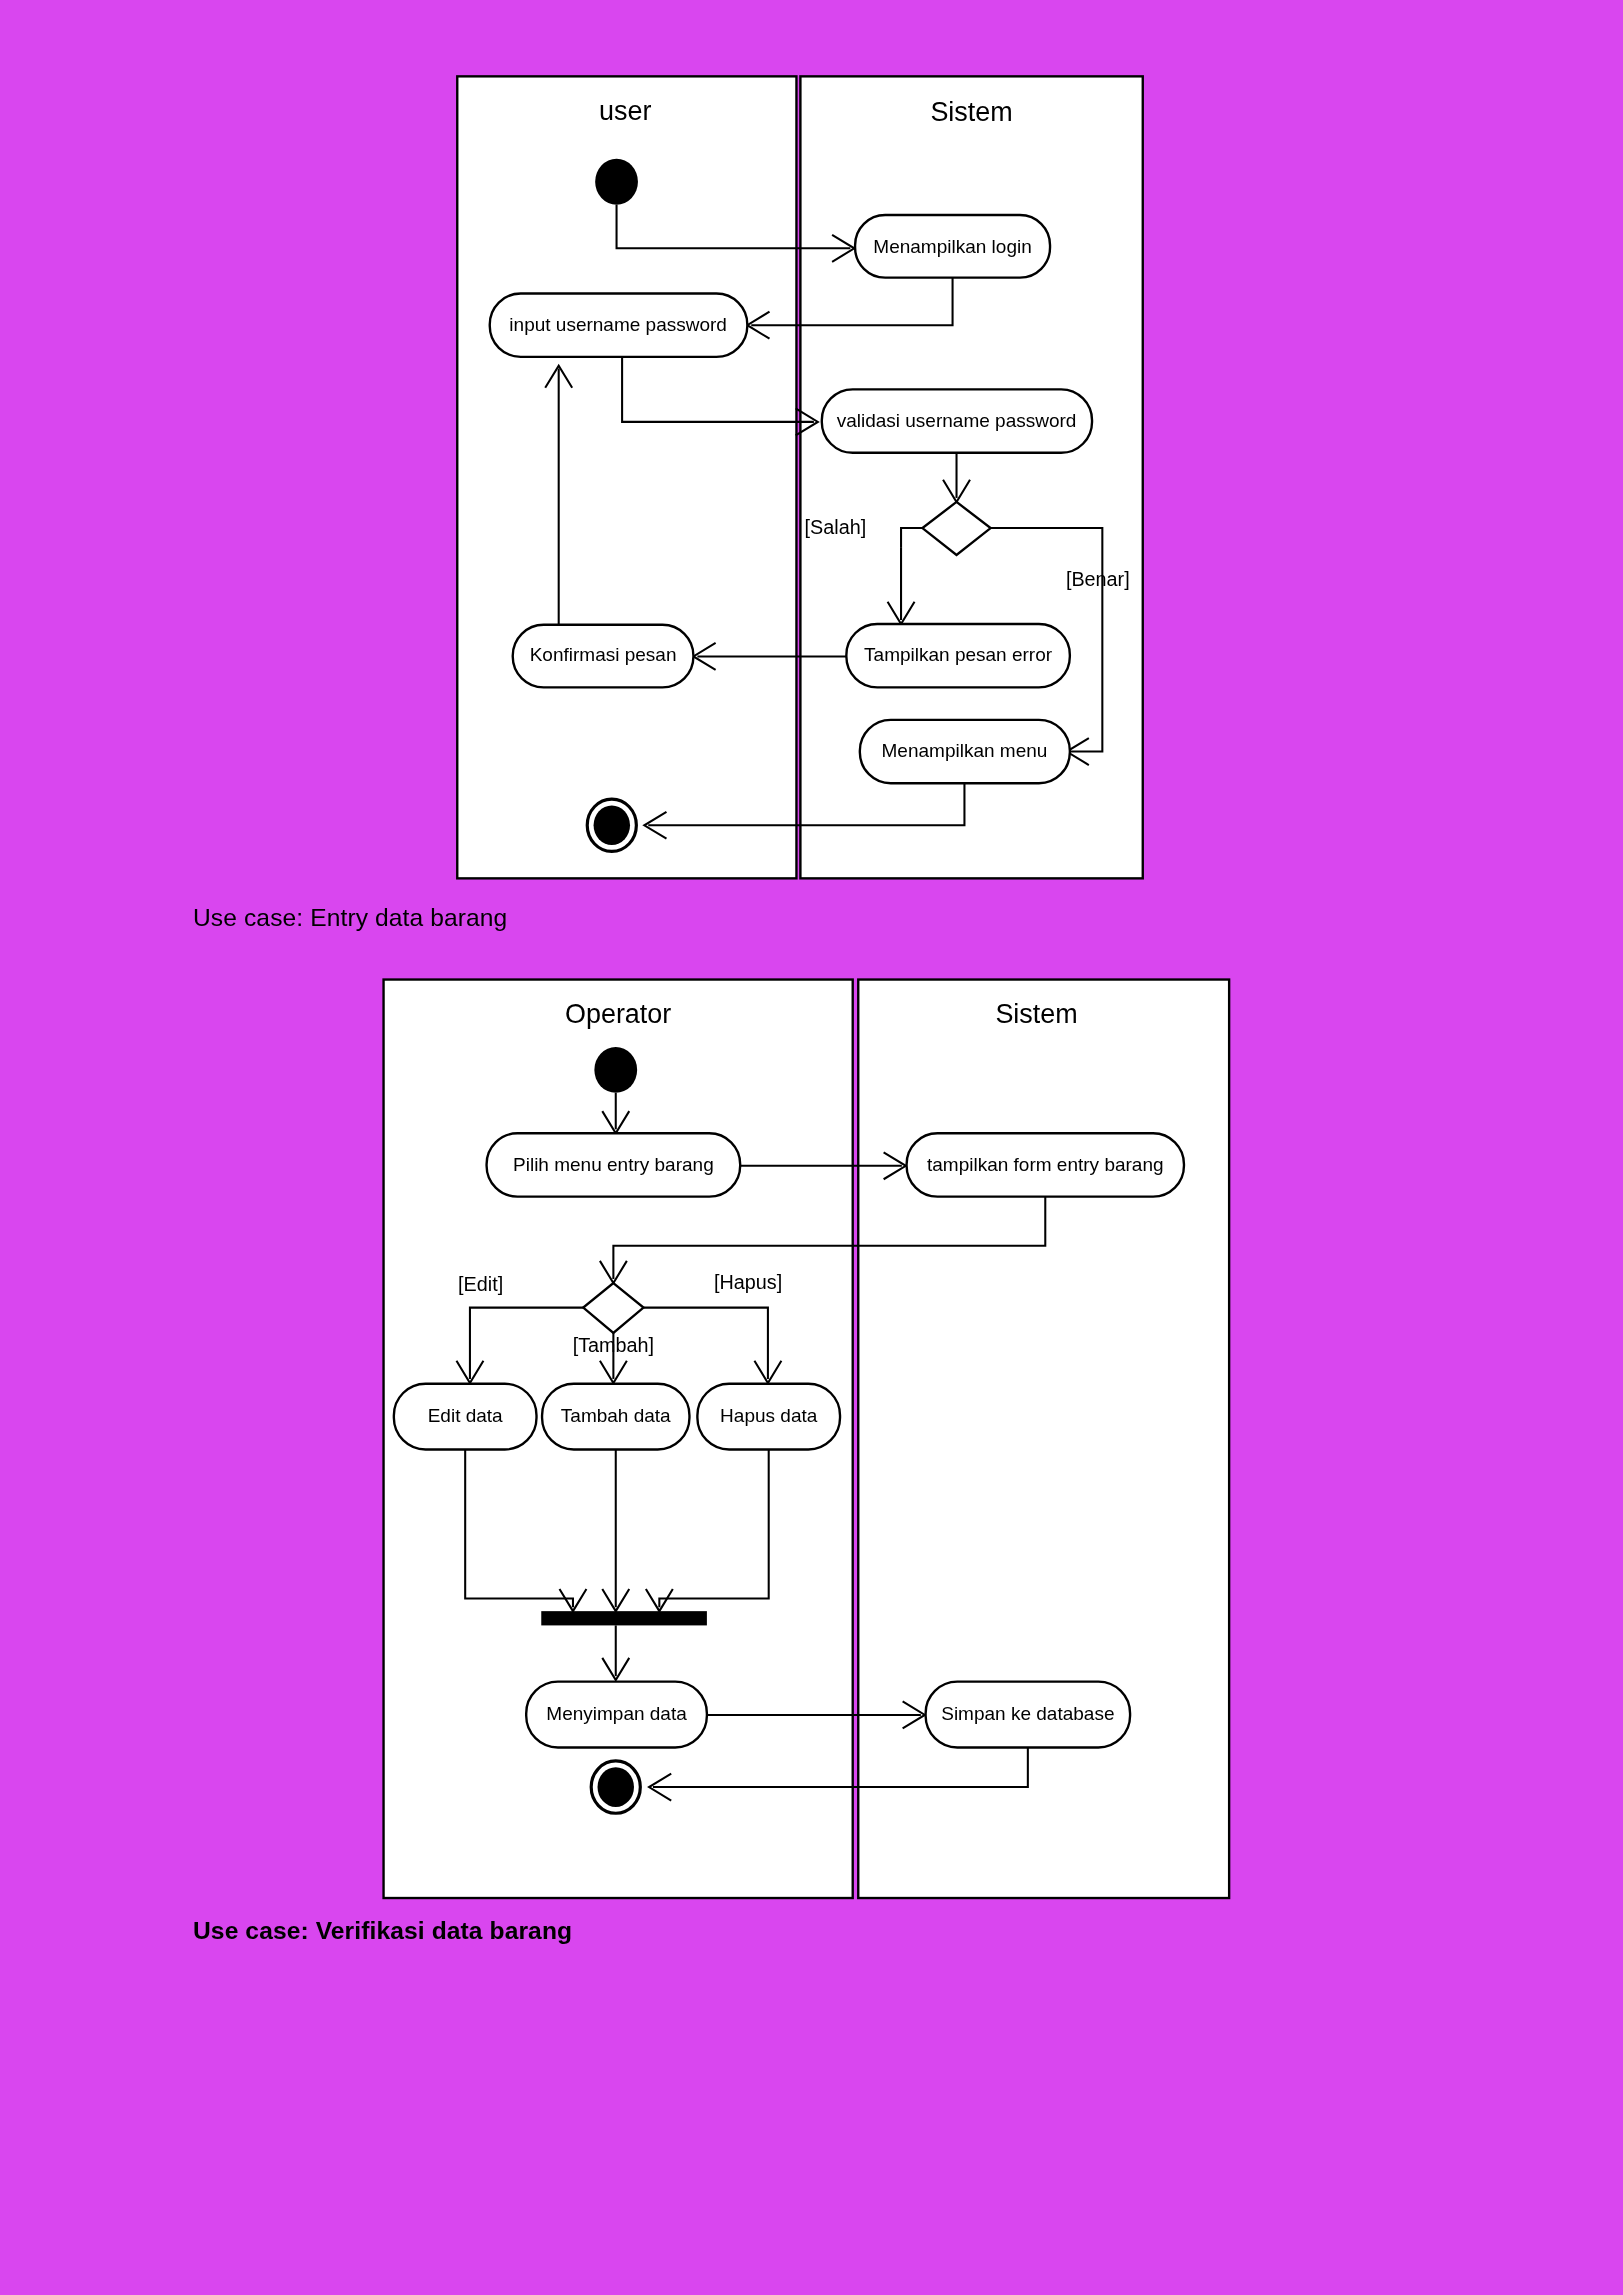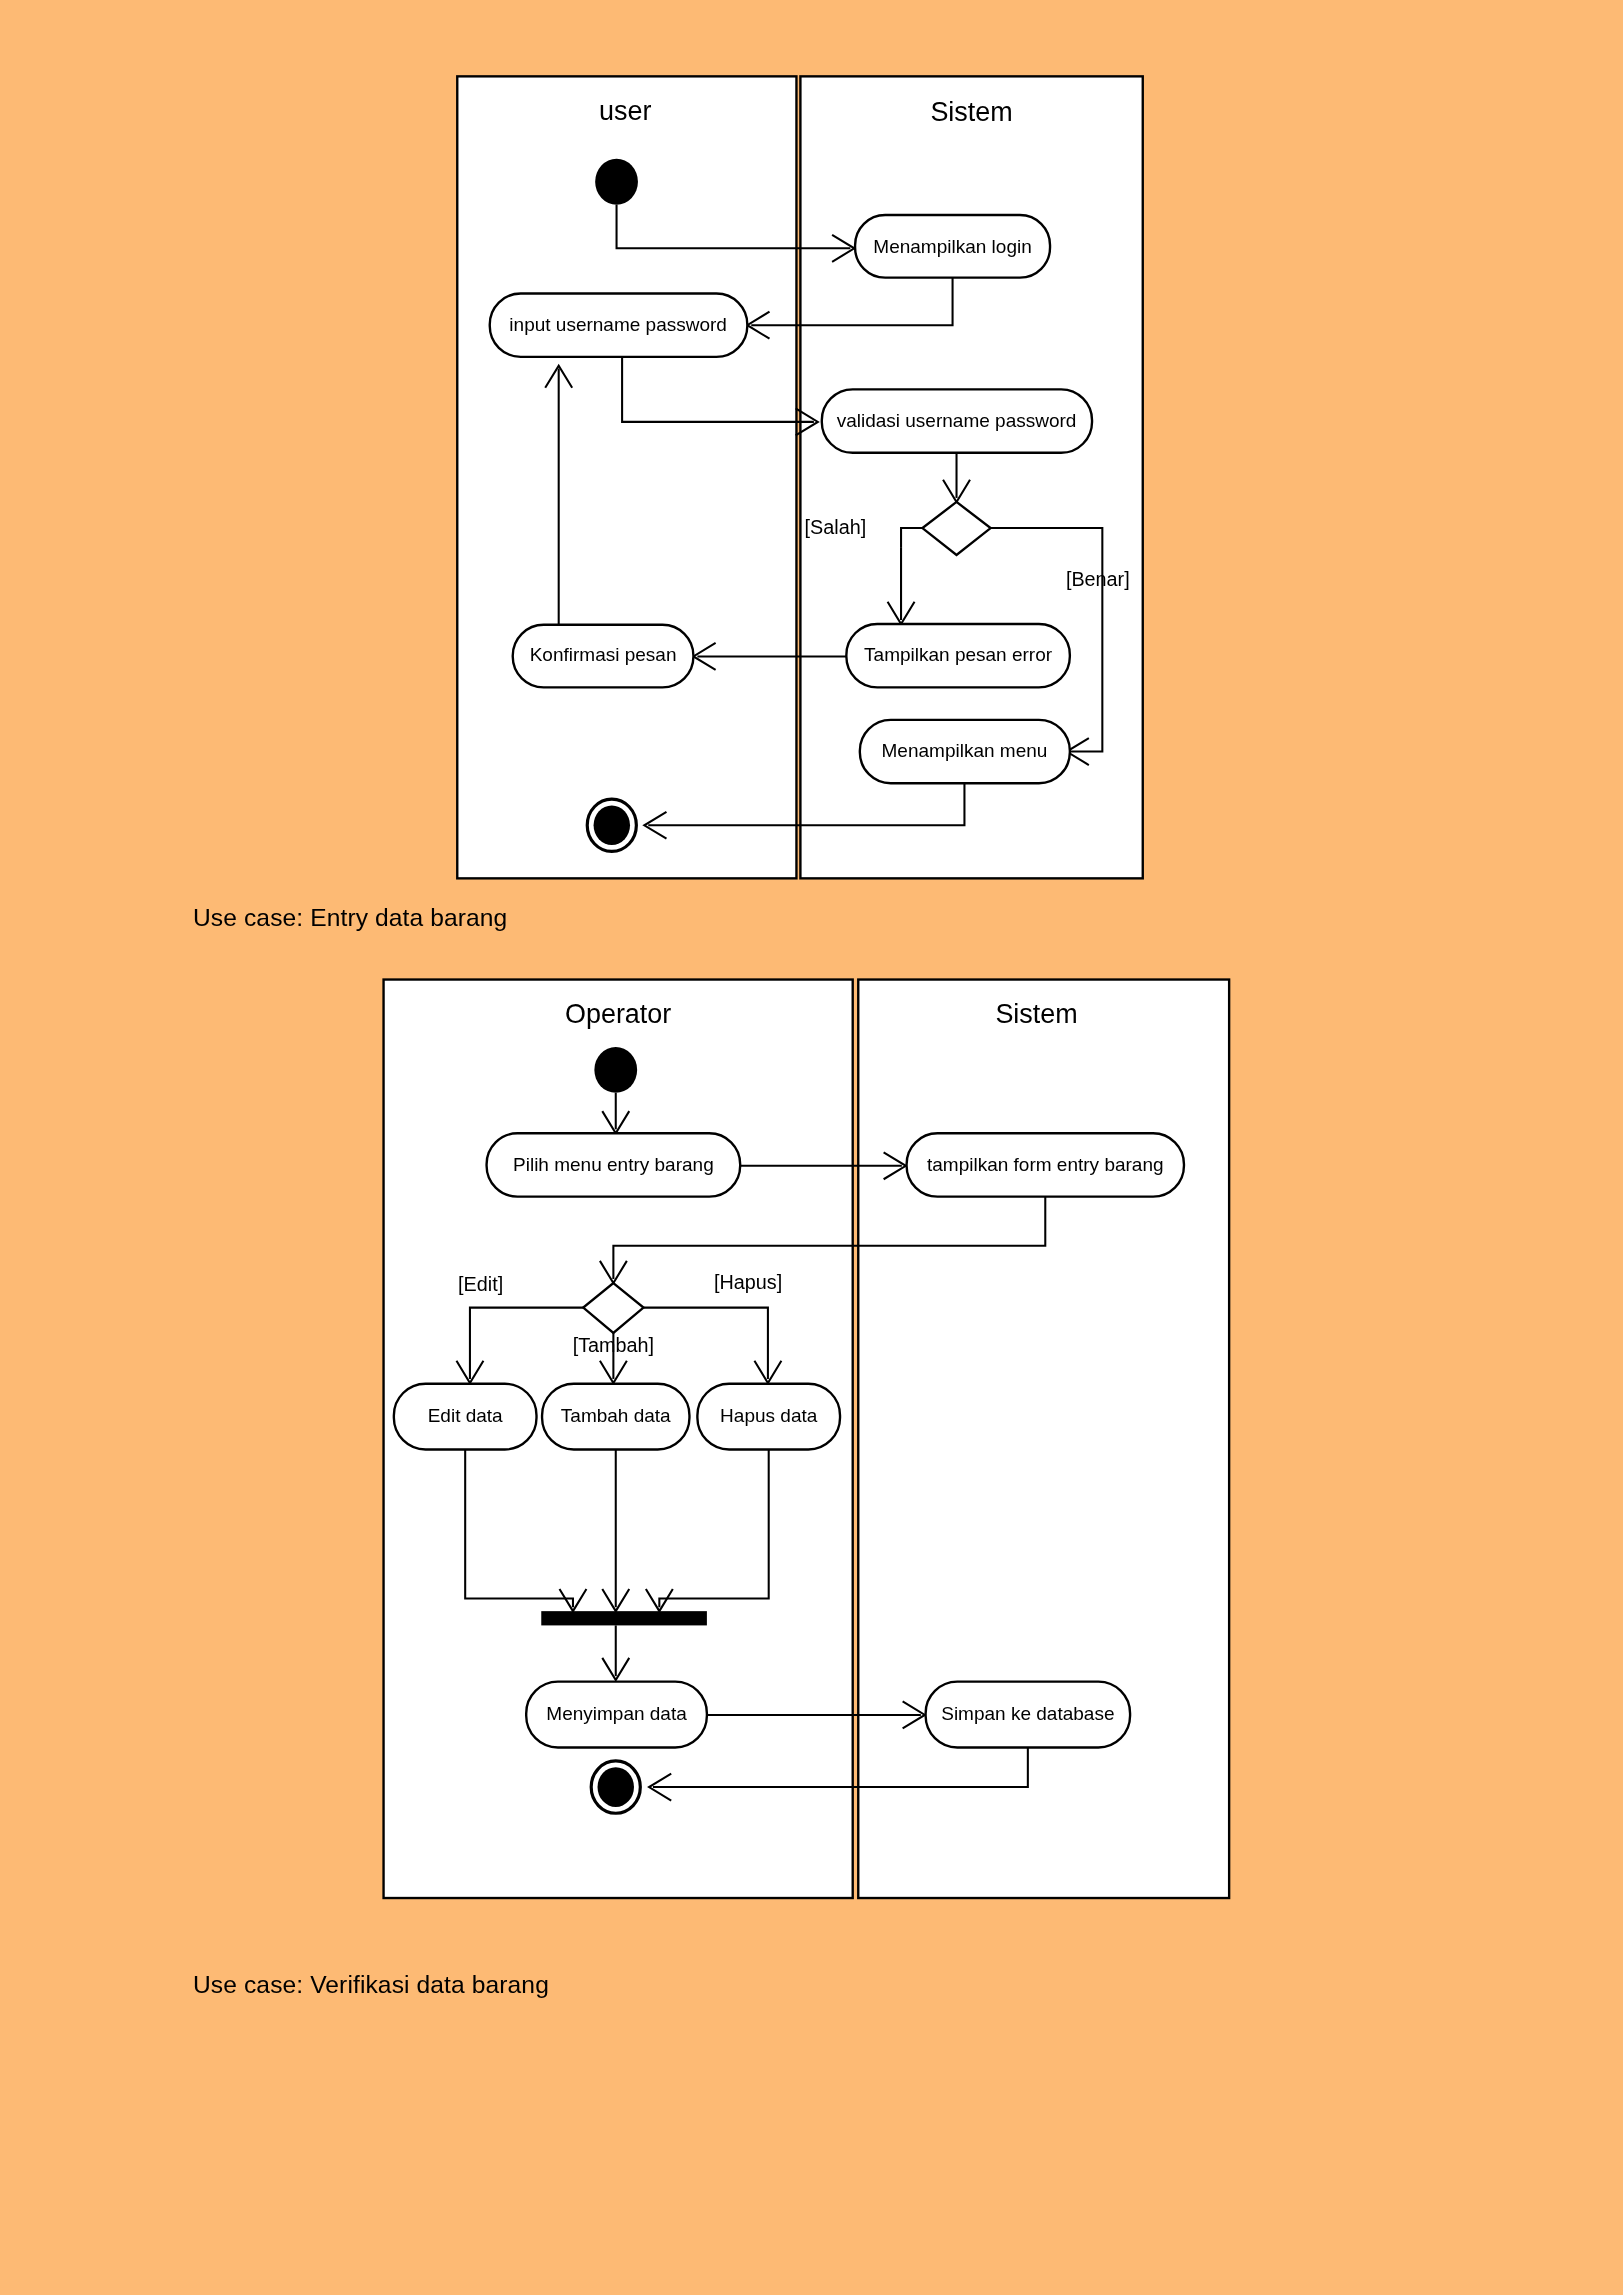--- a/index.html
+++ b/index.html
@@ -11,21 +11,21 @@
     width: 1623px;
     height: 2295px;
     font-family: "Liberation Sans", sans-serif;
     color: #000000;
     position: relative;
     overflow: hidden;
   }
   .page {
     position: absolute;
     inset: 0;
-    background: #fdba74;
+    background: #d946ef;
   }
   .diagram-wrap {
     position: absolute;
   }
   #diagram-login { left: 0px; top: 0px; width: 1623px; height: 904px; }
   #diagram-entry { left: 0px; top: 935px; width: 1355px; height: 983px; }
 
   svg { display: block; overflow: visible; }
 
   .lane-box {
@@ -79,21 +79,21 @@
 
   .caption {
     position: absolute;
     font-family: "Liberation Sans", sans-serif;
     font-size: 24.6px;
     color: #000000;
     white-space: nowrap;
     letter-spacing: 0.1px;
   }
   #caption-entry { left: 193px; top: 904px; }
-  #caption-verifikasi { left: 193px; top: 1971px; }
+  #caption-verifikasi { left: 193px; top: 1917px; font-weight: bold; }
 </style>
 </head>
 <body>
 
 <div class="page">
 
   <div class="diagram-wrap" id="diagram-login">
     <svg width="1623" height="904" viewBox="0 0 2048 1140" xmlns="http://www.w3.org/2000/svg">
 
       <rect class="lane-box" x="577" y="96" width="428" height="1012"></rect>

